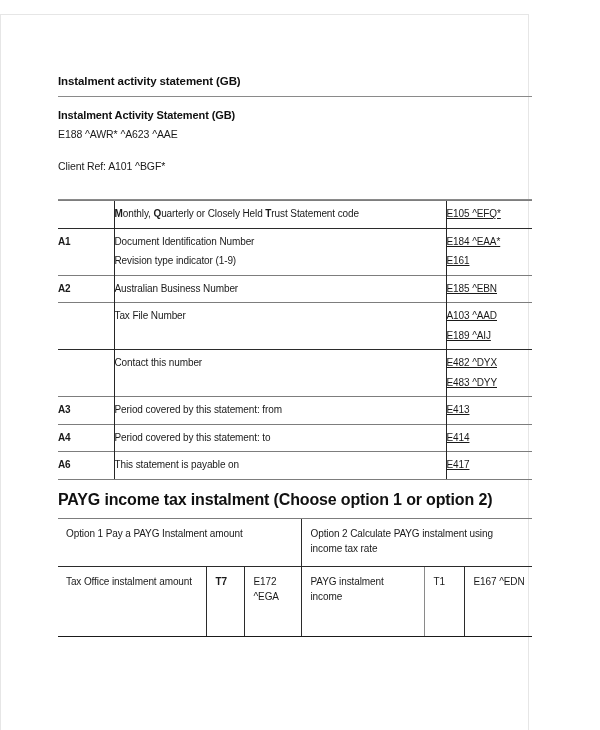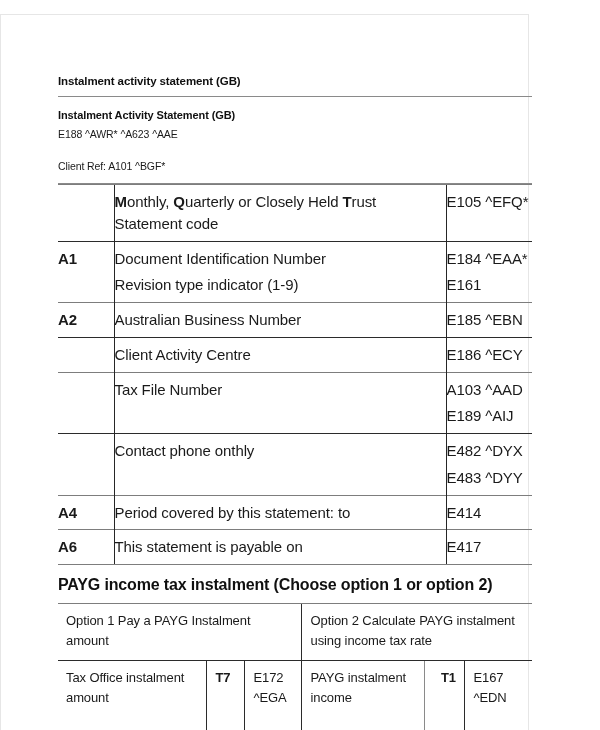--- a/index.html
+++ b/index.html
@@ -53,32 +53,32 @@
     color: #101010;
     margin-bottom: 7px;
     letter-spacing: -0.1px;
   }
   .intro-line {
     font-size: 10.5px;
     color: #1a1a1a;
     margin-bottom: 20px;
     letter-spacing: -0.1px;
   }
-  .intro-line:last-child { margin-bottom: 0; }
+  .intro-line:last-child { margin-bottom: 16px; }
 
   
   table.main {
     width: 474px;
     border-collapse: collapse;
     table-layout: fixed;
     margin-top: 0;
   }
   table.main td {
     vertical-align: top;
-    font-size: 15px;
+    font-size: 10px;
     letter-spacing: -0.1px;
     padding: 6px 0 6px 0;
     line-height: 1.45;
   }
   .col-code  { width: 56px; }
   .col-desc  { width: 332px; }
   .col-field { width: 86px; }
 
   td.cell-code {
     font-weight: bold;
@@ -88,20 +88,21 @@
   }
   td.cell-desc {
     border-left: 1.2px solid #262626;
     padding-left: 11px;
     padding-right: 8px;
   }
   td.cell-field {
     border-left: 1.2px solid #262626;
     padding-left: 10px;
     padding-right: 4px;
+    text-decoration: underline;
   }
 
   
   tr.rule-dark > td { border-top: 1.4px solid #7d7d7d; }
   tr.rule-thin > td { border-top: 1px solid #2b2b2b; }
   tr.rule-bottom > td { border-bottom: 1.4px solid #7d7d7d; }
 
   .sub {
     display: block;
   }
@@ -123,21 +124,21 @@
 
   
   table.payg {
     width: 474px;
     border-collapse: collapse;
     table-layout: fixed;
     margin-top: 0;
   }
   table.payg td {
     vertical-align: top;
-    font-size: 13px;
+    font-size: 10px;
     letter-spacing: -0.1px;
     line-height: 1.5;
     padding: 7px 0 14px 0;
   }
   table.payg tr.opt-row td {
     border-bottom: 1.1px solid #2b2b2b;
     padding-bottom: 10px;
   }
   table.payg tr.det-row td {
     border-bottom: 1.2px solid #1a1a1a;
@@ -148,21 +149,21 @@
             padding-left: 9px !important; padding-right: 8px !important; }
 
   .p-lbl1 { width: 148px; padding-left: 8px !important; padding-right: 6px !important; }
   .p-t1   { width: 38px;  border-left: 1.1px solid #2b2b2b;
             padding-left: 9px !important; font-weight: bold; }
   .p-v1   { width: 57px;  border-left: 1.1px solid #2b2b2b;
             padding-left: 9px !important; }
   .p-lbl2 { width: 123px; border-left: 1.1px solid #2b2b2b;
             padding-left: 9px !important; padding-right: 6px !important; }
   .p-t2   { width: 40px;  border-left: 1.1px solid #8a8a8a;
-            padding-left: 9px !important; font-weight: bold; text-align: center; }
+            padding-left: 9px !important; font-weight: normal; }
   .p-v2   { width: 68px;  border-left: 1.1px solid #2b2b2b;
             padding-left: 9px !important; }
 </style>
 </head>
 <body>
 
 <div class="page">
   <div class="content">
 
     <div class="doc-title">Instalment activity statement (GB)</div>
@@ -200,47 +201,47 @@
           </tr>
           <tr class="rule-dark ">
             <td class="cell-code">A2</td>
             <td class="cell-desc">
               <span class="sub">Australian Business Number</span>
             </td>
             <td class="cell-field">
               <span class="sub">E185 ^EBN</span>
             </td>
           </tr>
-          <tr class="rule-thin ">
-            <td class="cell-code"></td>
-            <td class="cell-desc">
-              <span class="sub">Client Activity Centre</span>
-            </td>
-            <td class="cell-field">
-              <span class="sub">E186 ^ECY</span>
-            </td>
-          </tr>
           <tr class="rule-dark tall-1">
             <td class="cell-code"></td>
             <td class="cell-desc">
               <span class="sub">Tax File Number</span>
             </td>
             <td class="cell-field">
               <span class="sub">A103 ^AAD</span>
               <span class="sub">E189 ^AIJ</span>
             </td>
           </tr>
           <tr class="rule-thin tall-1">
             <td class="cell-code"></td>
             <td class="cell-desc">
-              <span class="sub">Contact phone onthly</span>
+              <span class="sub">Contact this number</span>
             </td>
             <td class="cell-field">
               <span class="sub">E482 ^DYX</span>
               <span class="sub">E483 ^DYY</span>
+            </td>
+          </tr>
+          <tr class="rule-dark tall-1">
+            <td class="cell-code">A3</td>
+            <td class="cell-desc">
+              <span class="sub">Period covered by this statement: from</span>
+            </td>
+            <td class="cell-field">
+              <span class="sub">E413</span>
             </td>
           </tr>
           <tr class="rule-dark tall-1">
             <td class="cell-code">A4</td>
             <td class="cell-desc">
               <span class="sub">Period covered by this statement: to</span>
             </td>
             <td class="cell-field">
               <span class="sub">E414</span>
             </td>

